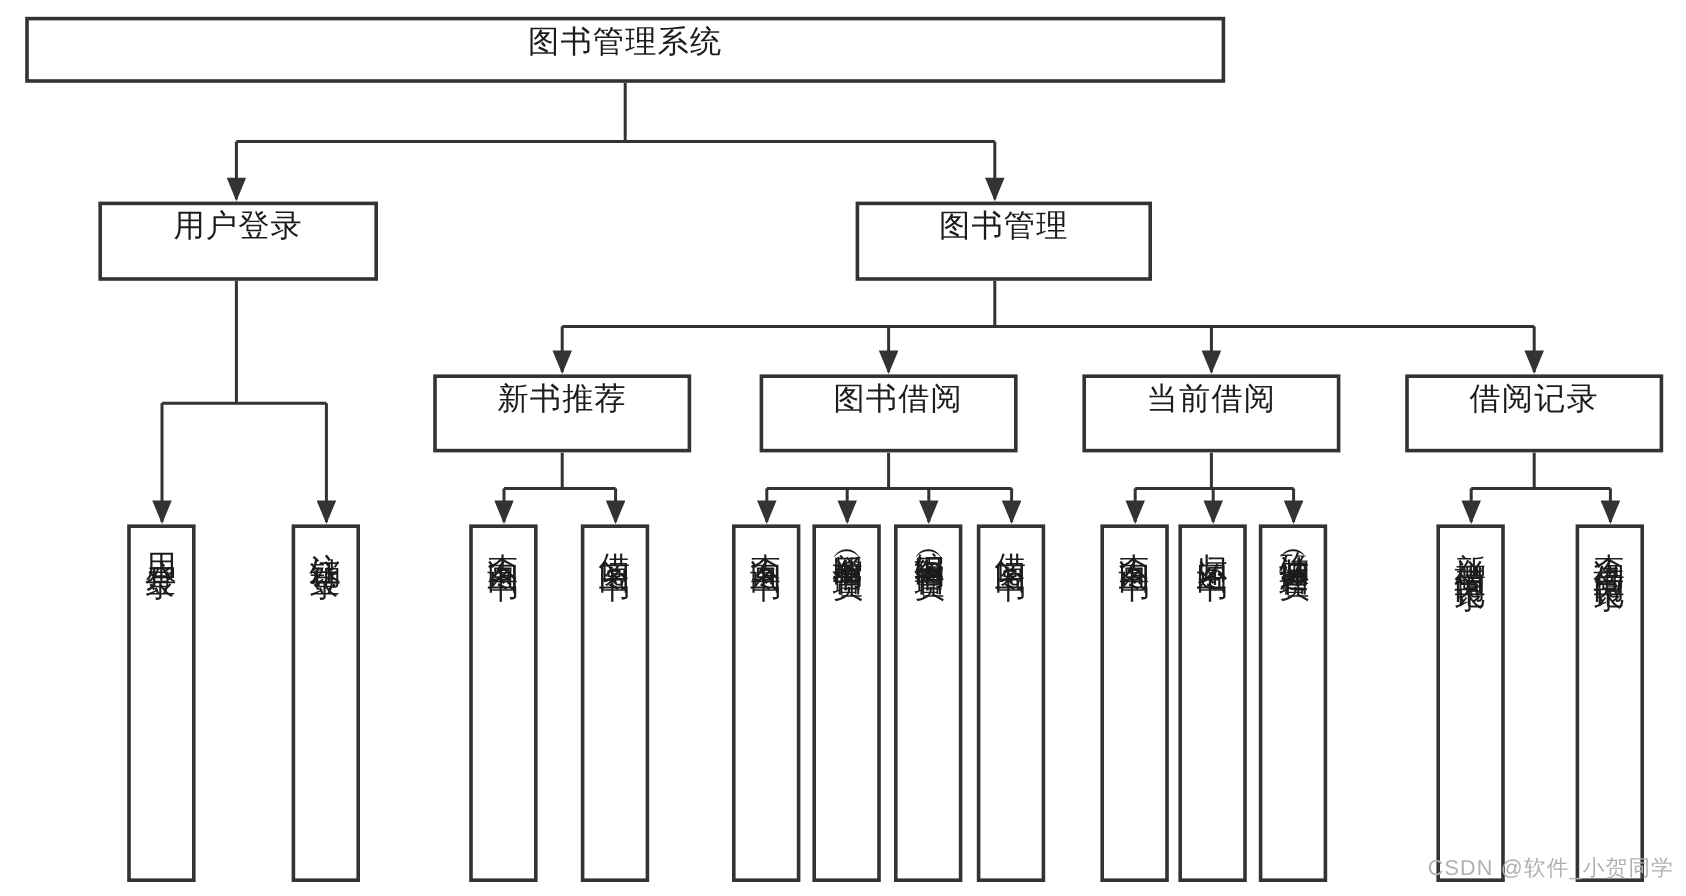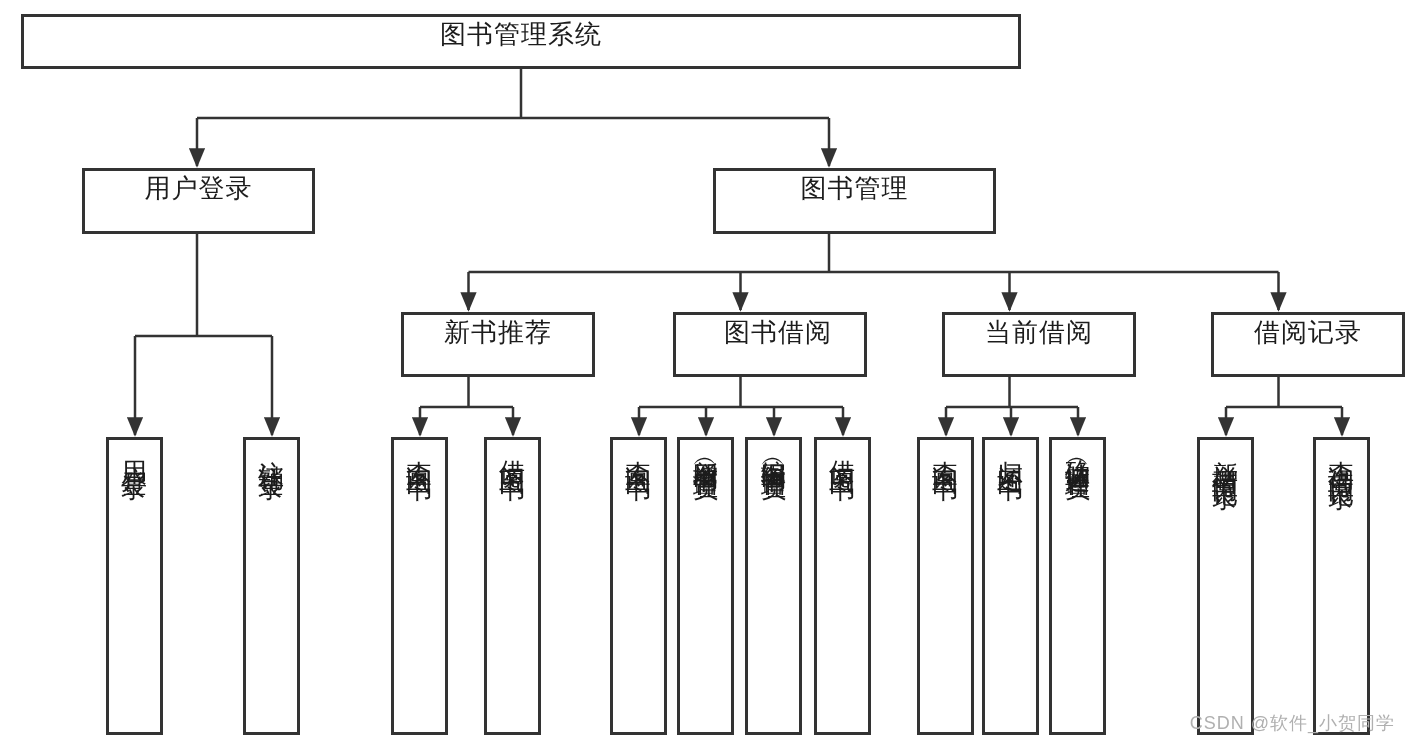--- a/index.html
+++ b/index.html
@@ -28,22 +28,22 @@
     letter-spacing:5px;
     line-height:1;
   }
   .leaf.long span{
     font-size:25px;
     letter-spacing:2.5px;
   }
   
   .root{left:21px;top:14px;width:1000px;height:55px;}
   .lvl2-a{left:82px;top:168px;width:233px;height:66px;}
-  .lvl2-b{left:713px;top:168px;width:283px;height:66px;}
-  .lvl3{top:312px;width:194px;height:65px;margin-left:40px;}
+  .lvl2-b{left:713px;top:168px;width:247px;height:66px;}
+  .lvl3{top:312px;width:215px;height:65px;}
   .l3-1{left:361px;} .l3-2{left:633px;padding-left:16px;} .l3-3{left:902px;} .l3-4{left:1171px;}
   .leaf{top:437px;width:57px;height:298px;}
   .a1{left:106px;} .a2{left:243px;}
   .b1{left:391px;} .b2{left:484px;}
   .c1{left:610px;} .c2{left:677px;} .c3{left:745px;} .c4{left:814px;}
   .d1{left:917px;} .d2{left:982px;} .d3{left:1049px;}
   .e1{left:1197px;} .e2{left:1313px;}
   .watermark{
     position:absolute;
     right:10px;top:711px;

